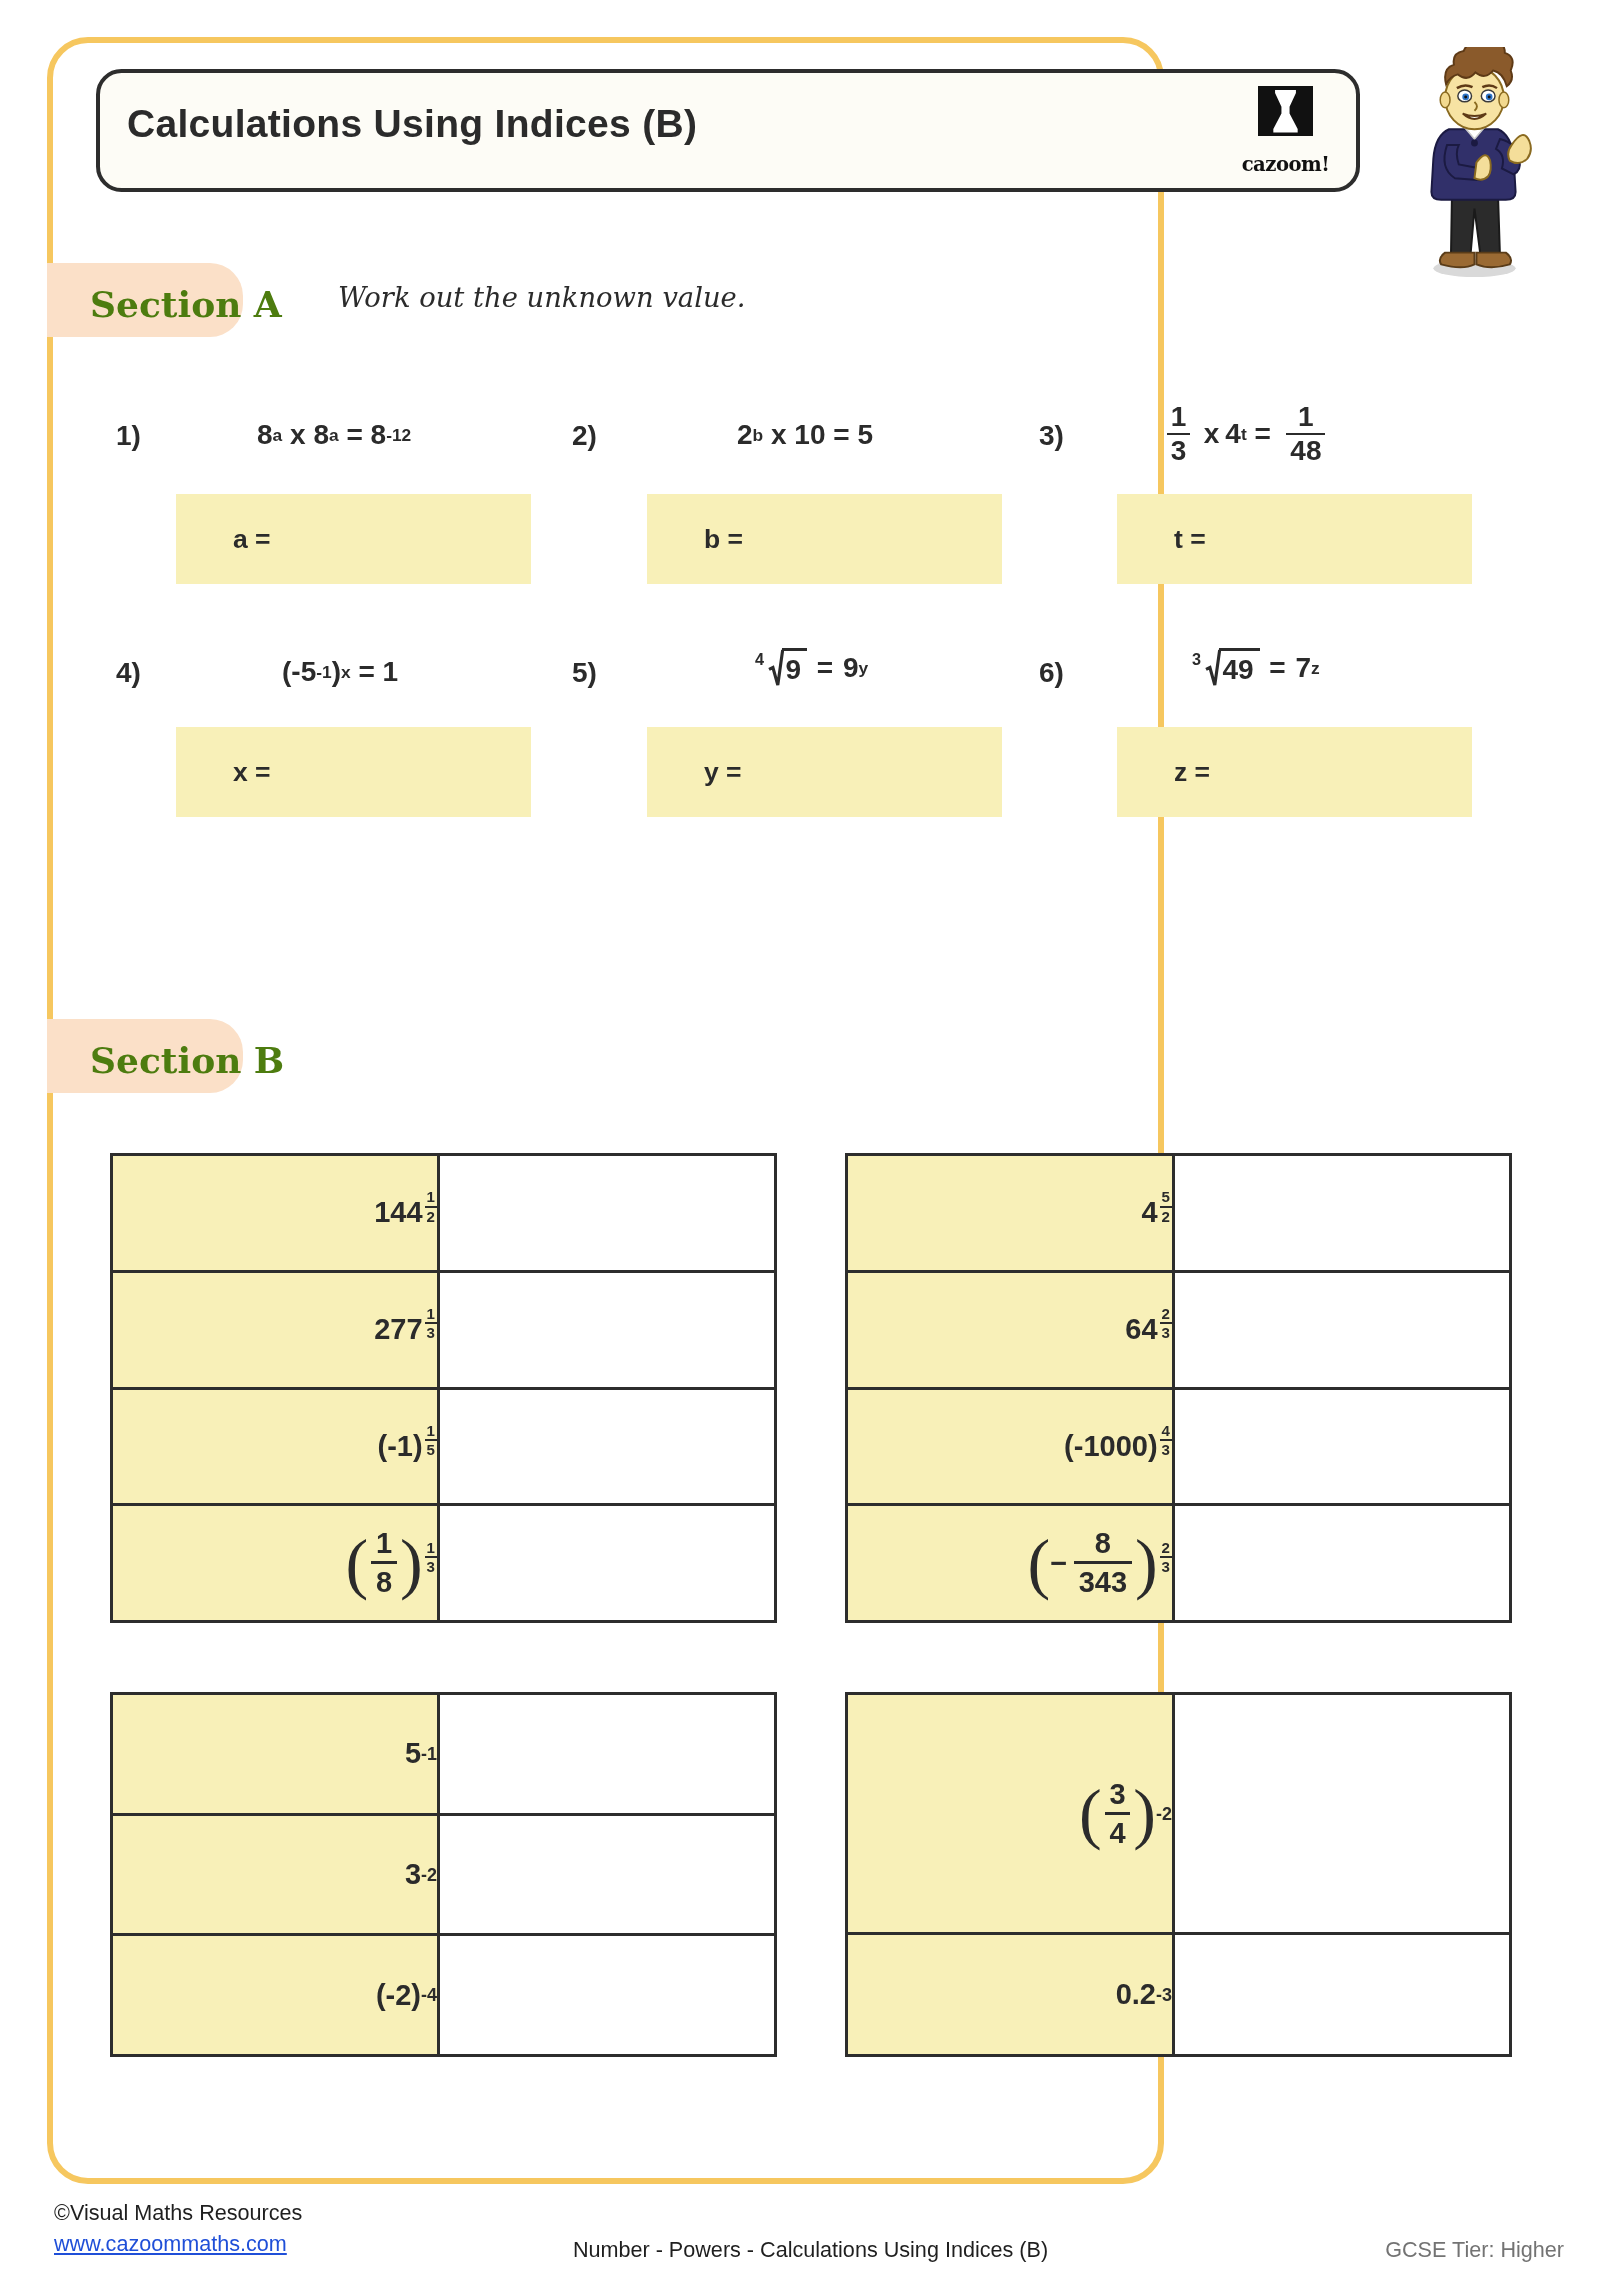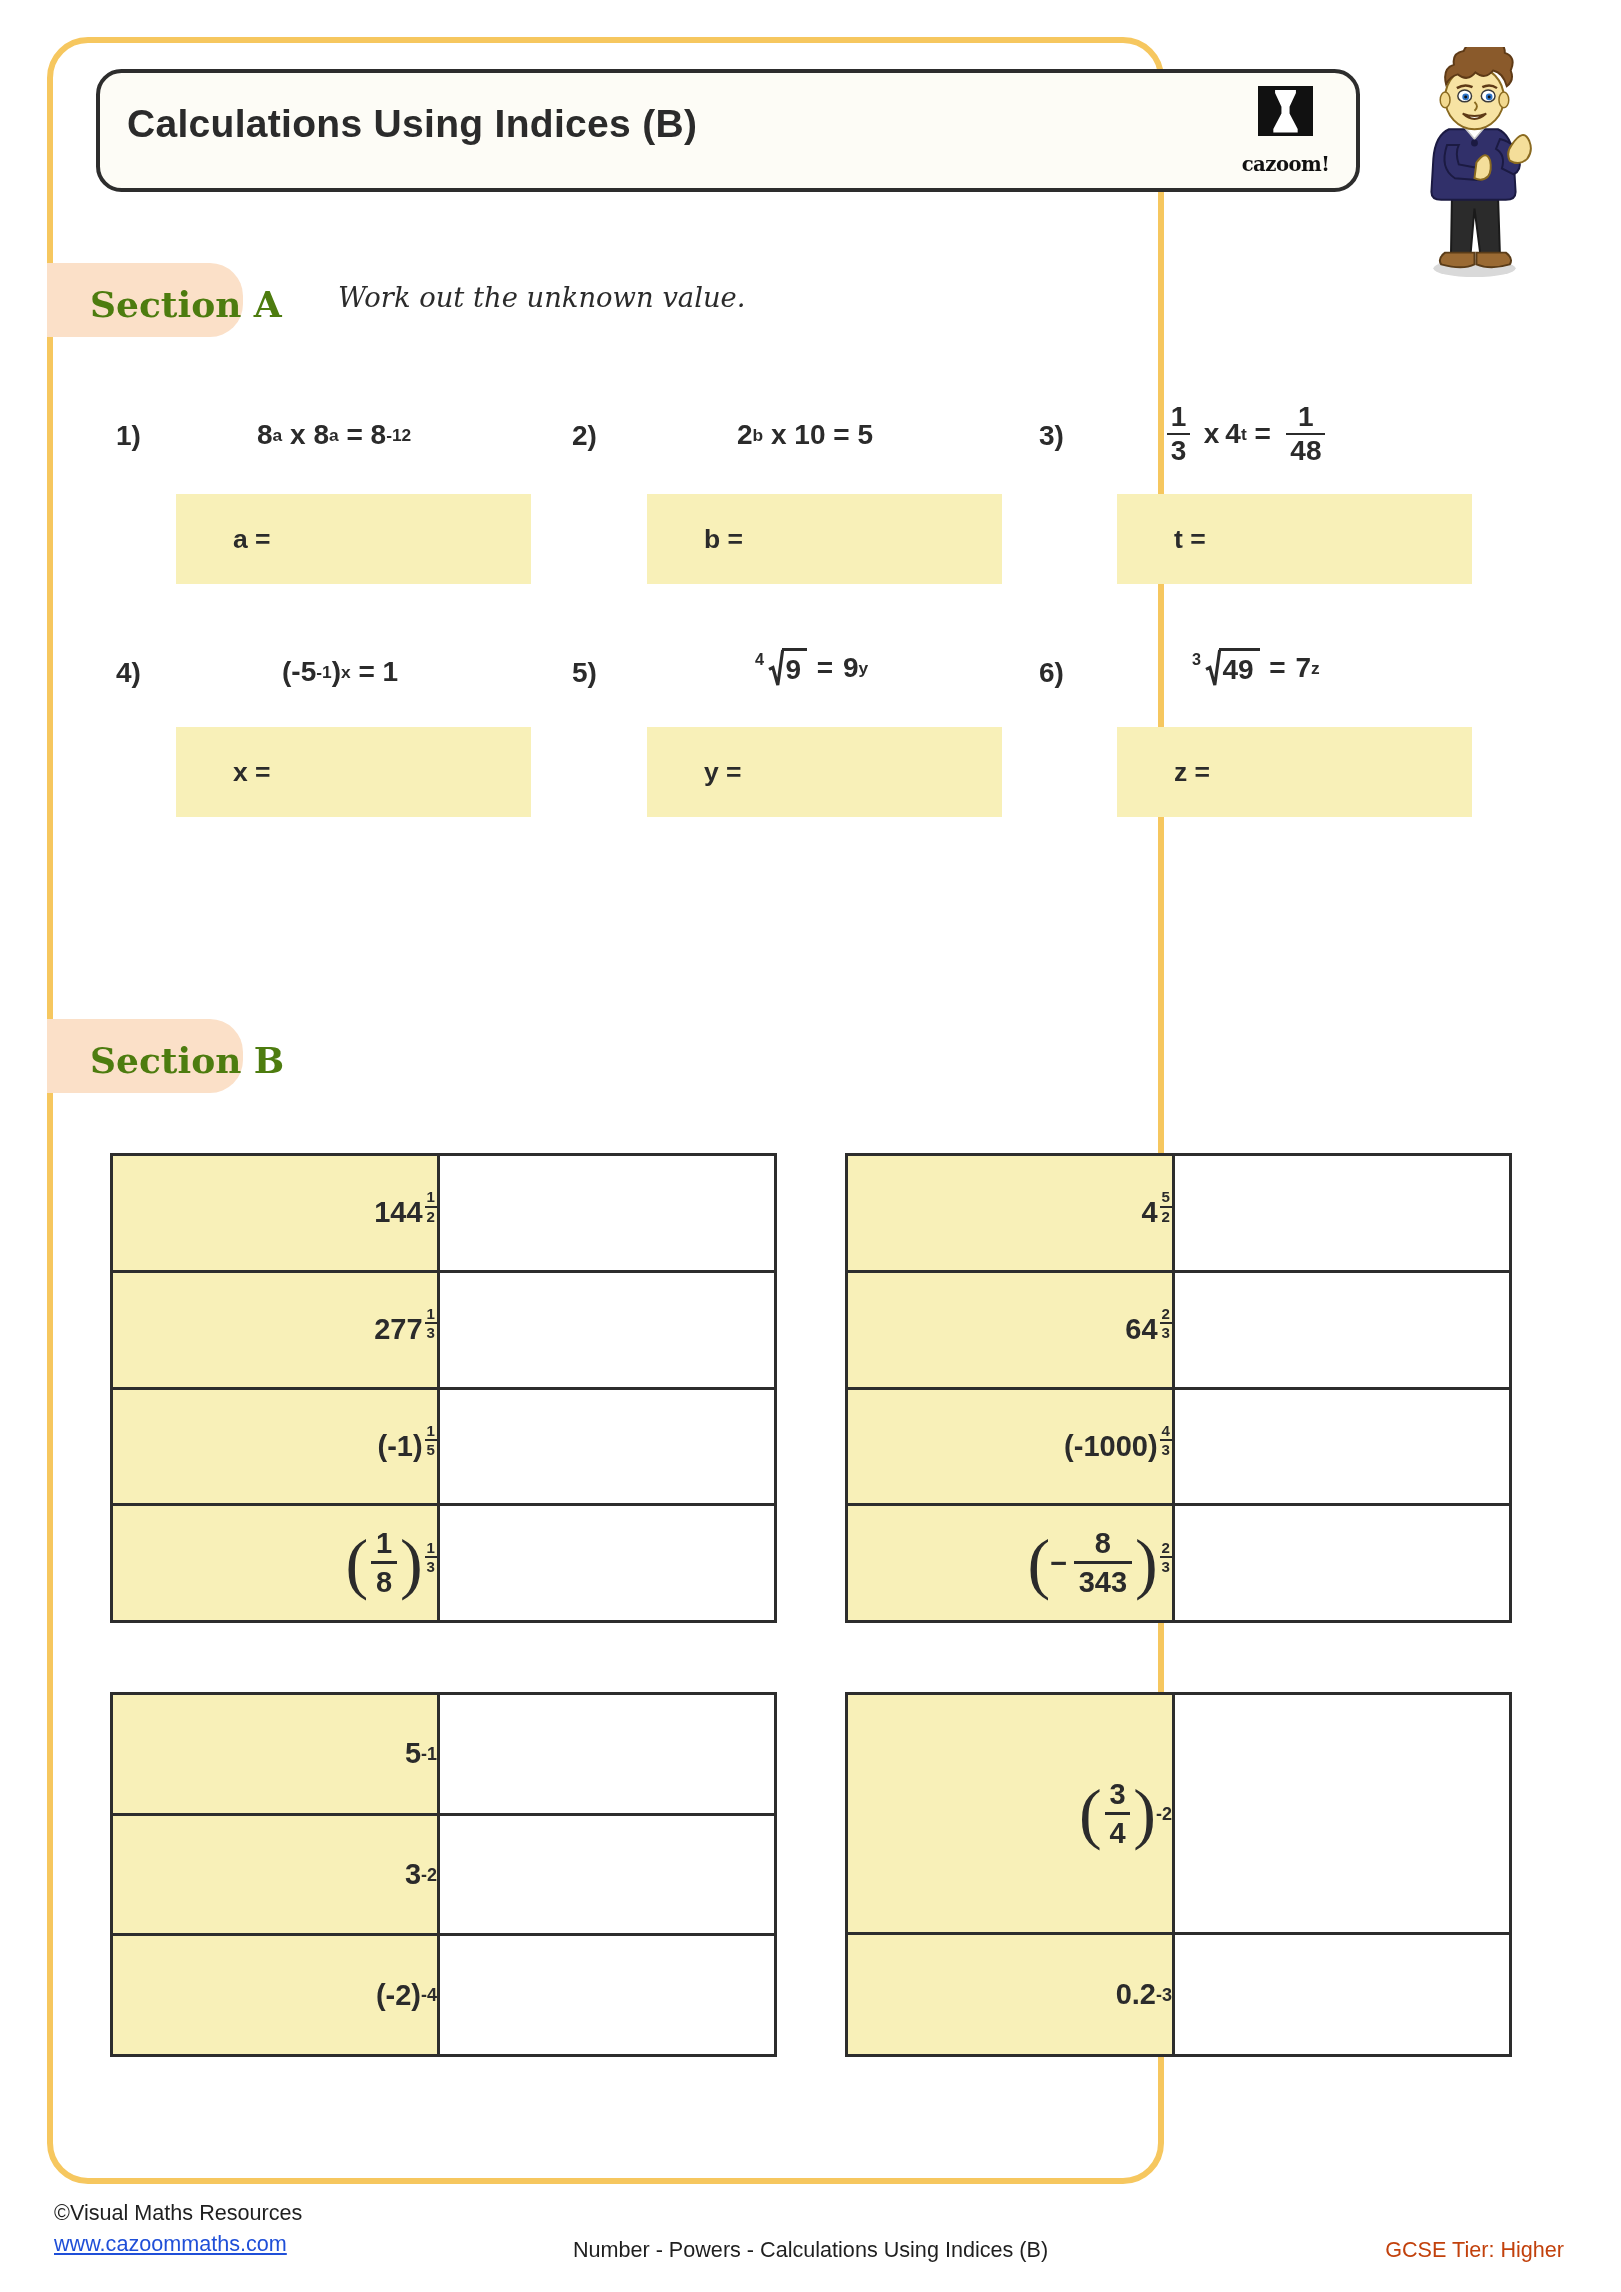--- a/index.html
+++ b/index.html
@@ -242,21 +242,21 @@
     position: absolute; left: 54px; top: 31px;
     font-size: 21.6px; color: #1F4FD8;
     text-decoration: underline;
   }
   .f-center {
     position: absolute; left: 0; top: 37px; width: 1621px;
     text-align: center; font-size: 21.6px; color: #1F1F1F;
   }
   .f-right {
     position: absolute; right: 57px; top: 37px;
-    font-size: 21.6px; color: #c2410c; text-align: right;
+    font-size: 21.6px; color: #737373; text-align: right;
   }
 </style>
 </head>
 <body>
 
 <div class="content">
 
   <div class="page-frame"></div>
 
   <div class="title-box"></div>

